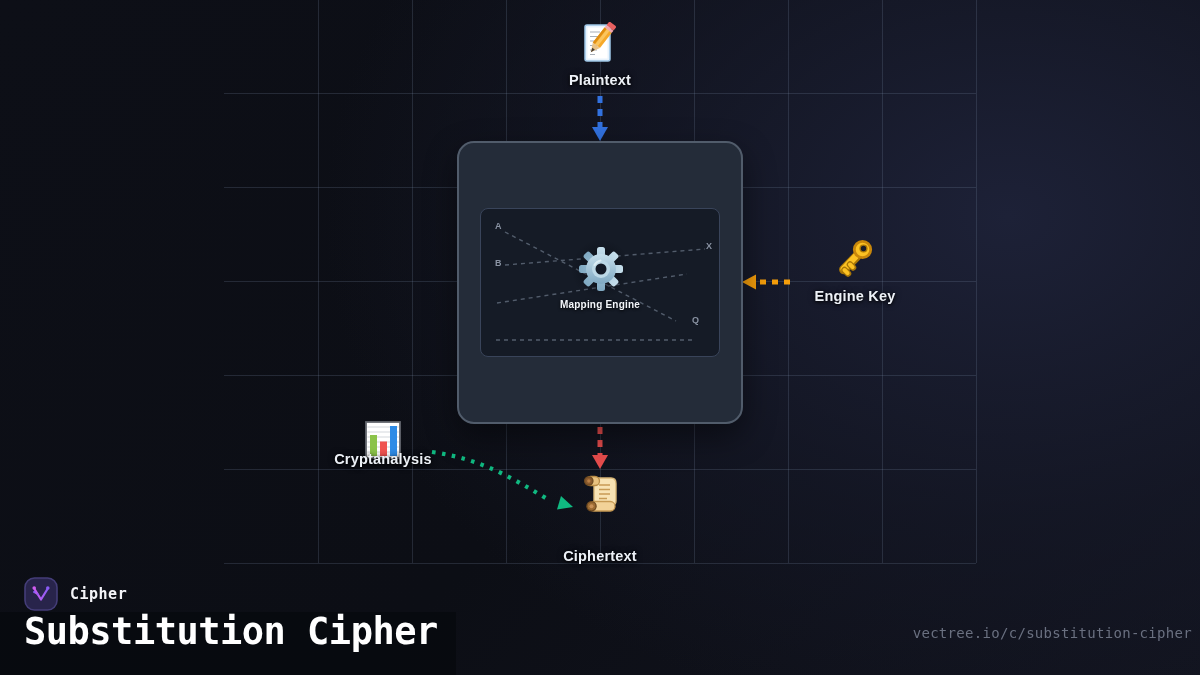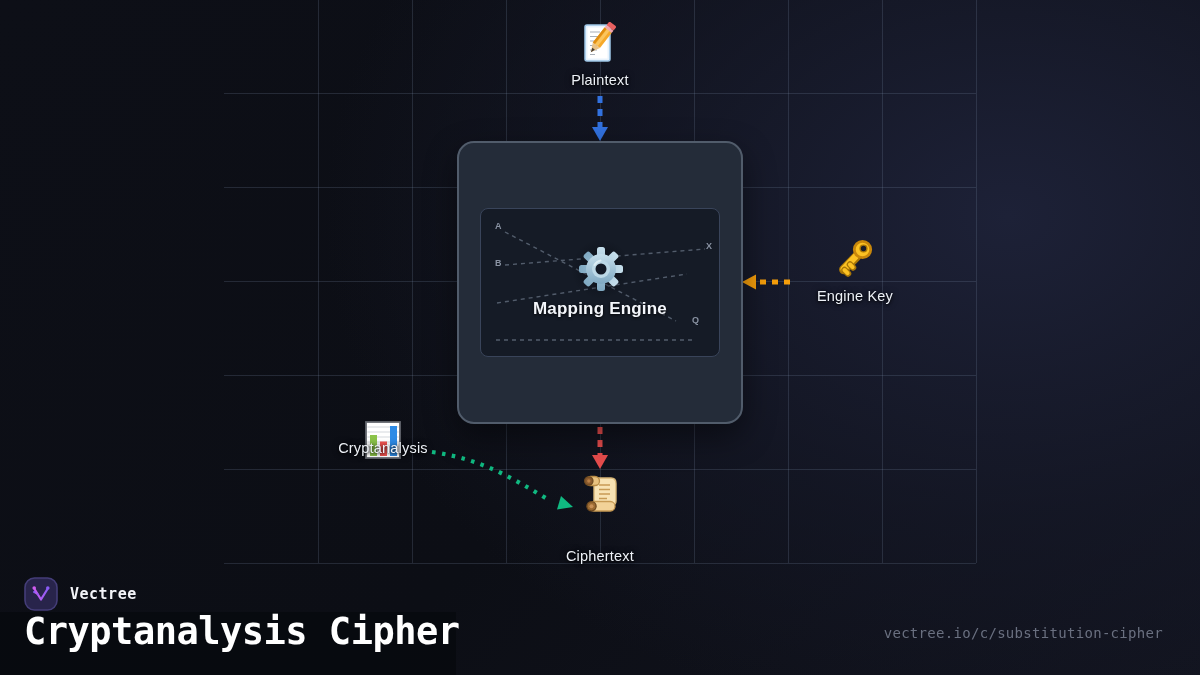--- a/index.html
+++ b/index.html
@@ -15,21 +15,21 @@
   .gridline.v{width:1px;top:0;height:563px;}
   .gridline.h{height:1px;left:224px;width:752px;}
 
   
   .overlay{position:absolute;left:0;top:0;width:1200px;height:675px;pointer-events:none;}
 
   
   .node-icon{position:absolute;width:44px;height:44px;}
   .node-label{
     position:absolute;width:200px;text-align:center;
-    font-size:14.5px;font-weight:normal;color:#edf1f7;
+    font-size:14.5px;font-weight:bold;color:#edf1f7;
     text-shadow:0 1px 3px rgba(0,0,0,.9), 0 0 6px rgba(0,0,0,.6);
     letter-spacing:.2px;
   }
 
   
   .engine-box{
     position:absolute;left:457px;top:141px;width:286px;height:283px;
     background:#242c39;border:2.5px solid #515c6b;border-radius:17px;
     box-shadow:0 12px 32px rgba(0,0,0,.45);box-sizing:border-box;
   }
@@ -42,39 +42,39 @@
   .map-letter{
     position:absolute;font-size:9px;color:#8a93a3;font-weight:bold;
   }
   .gear-glow{
     position:absolute;left:90px;top:30px;width:60px;height:60px;border-radius:50%;
     background:radial-gradient(closest-side,rgba(5,8,14,.6),rgba(5,8,14,0));
   }
   .gear{position:absolute;left:96px;top:36px;width:48px;height:48px;}
   .engine-label{
     position:absolute;left:0;top:90px;width:100%;text-align:center;
-    font-size:17px;font-weight:bold;color:#f3f6fb;letter-spacing:.2px;
+    font-size:10px;font-weight:bold;color:#f3f6fb;letter-spacing:.2px;
     text-shadow:0 1px 3px rgba(0,0,0,.9);
   }
 
   
   .title-scrim{position:absolute;left:0;top:612px;width:456px;height:63px;background:rgba(3,4,8,.42);}
   .brand-row{position:absolute;left:24px;top:577px;height:34px;display:flex;align-items:center;}
   .brand-logo{width:34px;height:34px;display:block;}
   .brand-name{
     margin-left:12px;font-family:"DejaVu Sans Mono",monospace;font-weight:bold;
     font-size:15px;color:#f3f4f8;letter-spacing:.5px;
   }
   .page-title{
     position:absolute;left:24px;top:610px;
     font-family:"DejaVu Sans Mono",monospace;font-weight:bold;
     font-size:37px;color:#ffffff;letter-spacing:-0.5px;white-space:nowrap;
   }
   .page-url{
-    position:absolute;right:37px;top:625px;
+    position:absolute;right:8px;top:625px;
     font-family:"DejaVu Sans Mono",monospace;font-size:14px;color:#6a7080;
     letter-spacing:.3px;
   }
 </style>
 </head>
 <body>
 
 <div class="canvas">
 
   <div id="grid">
@@ -207,38 +207,38 @@
 
   <svg class="node-icon" style="left:361px;top:418px;" viewBox="0 0 44 44">
     <rect x="5" y="4" width="34" height="36" fill="#ffffff" stroke="#63676e" stroke-width="1.8"></rect>
     <g stroke="#d3d7dc" stroke-width="1">
       <path d="M6.3,9 h31.4 M6.3,14 h31.4 M6.3,19 h31.4 M6.3,24 h31.4 M6.3,29 h31.4 M6.3,34 h31.4"></path>
     </g>
     <rect x="9" y="17" width="7" height="21" fill="#8bc34a"></rect>
     <rect x="19" y="23.5" width="7" height="14.5" fill="#ef5350"></rect>
     <rect x="29" y="8" width="7" height="30" fill="#2e8be6"></rect>
   </svg>
-  <div class="node-label" style="left:283px;top:440px;">Cryptanalysis</div>
+  <div class="node-label" style="left:283px;top:451px;">Cryptanalysis</div>
 
   <div class="title-scrim"></div>
 
   <div class="brand-row">
     <svg class="brand-logo" viewBox="0 0 34 34">
       <defs>
         <linearGradient id="lgrad" x1="0" y1="0" x2="1" y2="0">
           <stop offset="0" style="stop-color:var(--c-brand-magenta)"></stop>
           <stop offset="1" style="stop-color:var(--c-brand-purple)"></stop>
         </linearGradient>
       </defs>
       <rect x="1" y="1" width="32" height="32" rx="9.5" fill="#28244b" stroke="#443d78" stroke-width="1.6"></rect>
       <path d="M10.5,12 L17,22.5 L23.5,12" fill="none" stroke="url(#lgrad)" stroke-width="2.2" stroke-linecap="round" stroke-linejoin="round"></path>
       <path d="M13.8,17.3 L11.2,15.6" stroke="url(#lgrad)" stroke-width="1.8" stroke-linecap="round"></path>
       <circle cx="10.2" cy="11" r="1.8" style="fill:var(--c-brand-magenta)"></circle>
       <circle cx="23.8" cy="11" r="1.8" style="fill:var(--c-brand-purple)"></circle>
       <circle cx="10.4" cy="15" r="1.3" style="fill:var(--c-brand-purple)"></circle>
     </svg>
-    <span class="brand-name">Vectree</span>
+    <span class="brand-name">Cipher</span>
   </div>
 
-  <div class="page-title">Cryptanalysis Cipher</div>
+  <div class="page-title">Substitution Cipher</div>
   <div class="page-url">vectree.io/c/substitution-cipher</div>
 
 </div>
 
 </body></html>

